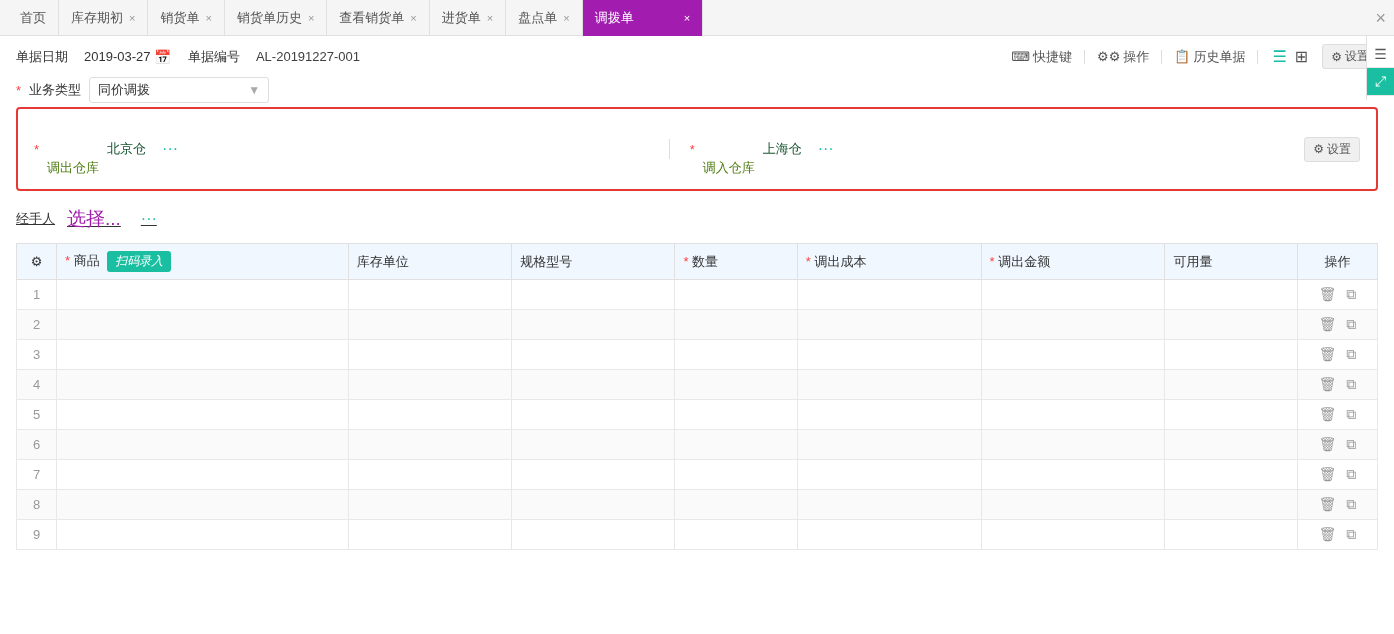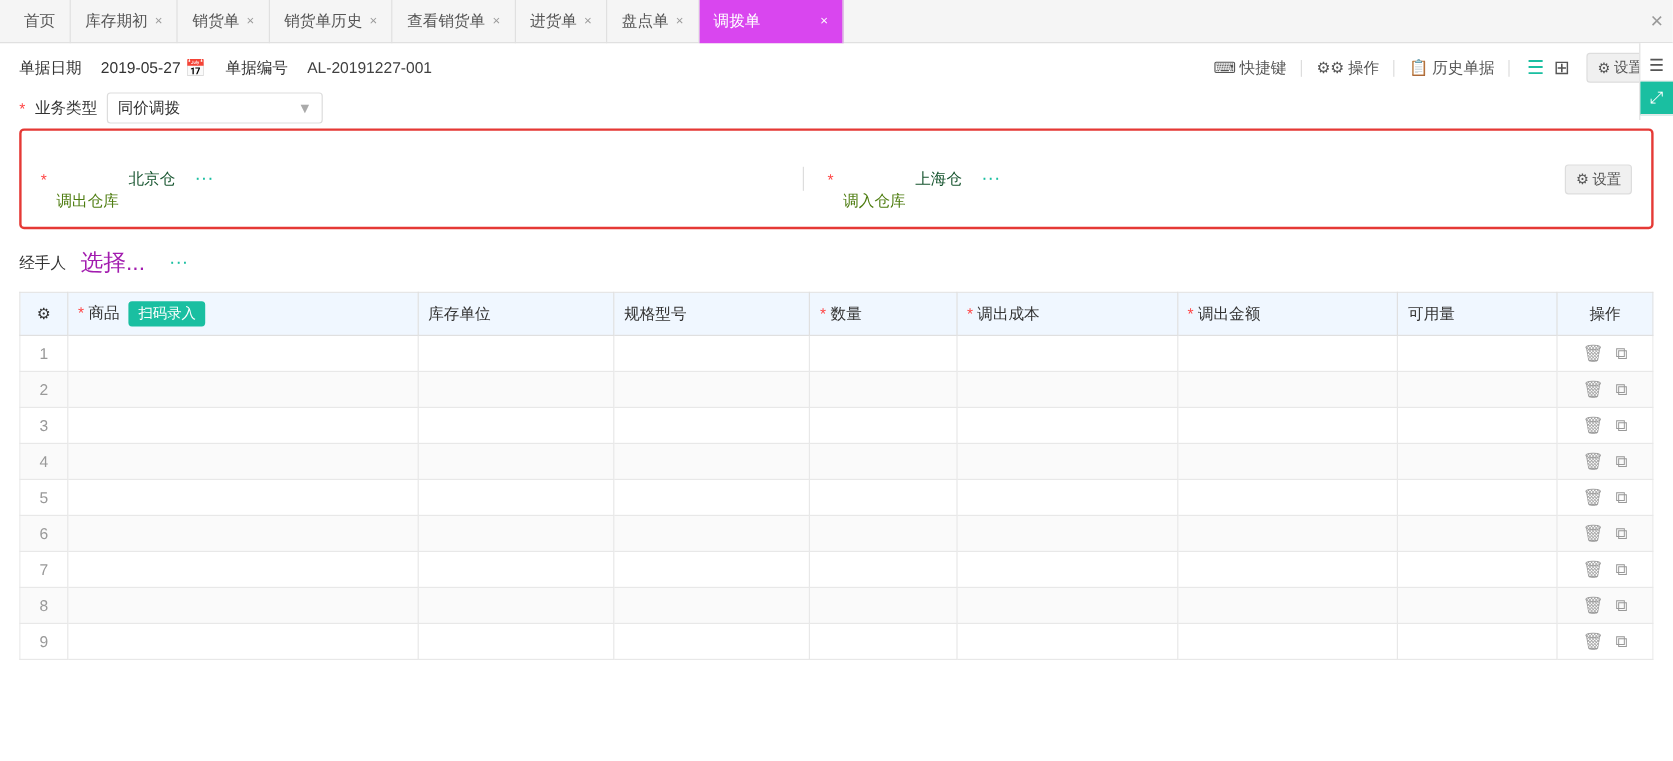--- a/index.html
+++ b/index.html
@@ -10,21 +10,21 @@
       display: flex; align-items: center; border-bottom: 1px solid #e0e0e0;
       background: #f5f5f5; height: 36px; padding: 0 8px;
       position: relative;
     }
     .tab-item {
       display: flex; align-items: center; padding: 0 12px; height: 36px;
       cursor: pointer; font-size: 13px; color: #555; border-right: 1px solid #e0e0e0;
       white-space: nowrap; gap: 4px;
     }
     .tab-item.active-green {
-      background: #d946ef; color: #fff; border-bottom: none; gap: 48px;
+      background: #a21caf; color: #fff; border-bottom: none; gap: 48px;
     }
     .tab-close {
       font-size: 11px; color: #999; cursor: pointer; margin-left: 2px;
     }
     .tab-bar-close {
       position: absolute; right: 8px; top: 50%; transform: translateY(-50%);
       cursor: pointer; font-size: 18px; color: #999;
     }
     .form-label {
       color: #333; white-space: nowrap; display: flex; align-items: center; gap: 2px;
@@ -56,21 +56,21 @@
     .section-field {
       display: flex; align-items: center; gap: 8px; flex: 1;
     }
     .section-divider { width: 1px; height: 20px; background: #ddd; margin: 0 20px; }
     .field-label { color: #4d7c0f; white-space: nowrap; display: flex; align-items: center; gap: 2px; margin-top: 38px; }
     .field-value { color: #14532d; font-size: 13px; }
     .more-btn { color: #1abfa1; cursor: pointer; font-size: 16px; margin-left: 8px; }
 
     
     .second-form-row {
-      padding: 4px 16px 8px 16px; display: flex; align-items: center; gap: 12px;
+      padding: 4px 16px 8px 16px; display: flex; align-items: center; gap: 12px; text-decoration: underline;
     }
     .person-select {
       border: none; color: #a21caf; cursor: pointer; padding: 3px 0;
       font-size: 19px;
     }
 
     
     .meta-row {
       display: flex; align-items: center; justify-content: space-between;
       padding: 8px 16px 4px 16px;
@@ -105,21 +105,21 @@
     .action-cell { text-align: center; white-space: nowrap; }
     .icon-btn {
       cursor: pointer; color: #999; font-size: 14px; padding: 0 3px;
     }
     .subtotal-row { background: #fffbf0 !important; }
     .subtotal-row td { color: #333; }
 
     
     .scan-btn {
       background: #1abfa1; color: #fff; border: none; border-radius: 3px;
-      padding: 2px 8px; font-size: 12px; cursor: pointer; margin-left: 4px;
+      padding: 2px 8px; font-size: 12px; cursor: pointer; margin-left: 4px; font-style: italic;
     }
 
     
     .layout-icons { display: flex; align-items: center; gap: 4px; }
     .layout-icon { cursor: pointer; color: #555; font-size: 16px; padding: 2px; }
     .layout-icon.active { color: #1abfa1; }
 
     
     .side-panel {
       position: fixed; right: 0; top: 36px; width: 28px;
@@ -174,21 +174,21 @@
     <span>调拨单</span>
     <span class="tab-close" style="color:#fff;">×</span>
   </div>
   <span class="tab-bar-close">×</span>
 </div>
 
 <div class="meta-row">
   <div class="meta-left">
     <span class="date-label">单据日期</span>
     <span class="date-value">
-      <span>2019-05-27</span>
+      <span>2019-03-27</span>
       <span class="calendar-icon">📅</span>
     </span>
     <span class="date-label">单据编号</span>
     <span class="doc-number">AL-20191227-001</span>
   </div>
   <div class="meta-right">
     <div class="toolbar-item">
       <span>⌨</span>
       <span>快捷键</span>
     </div>

